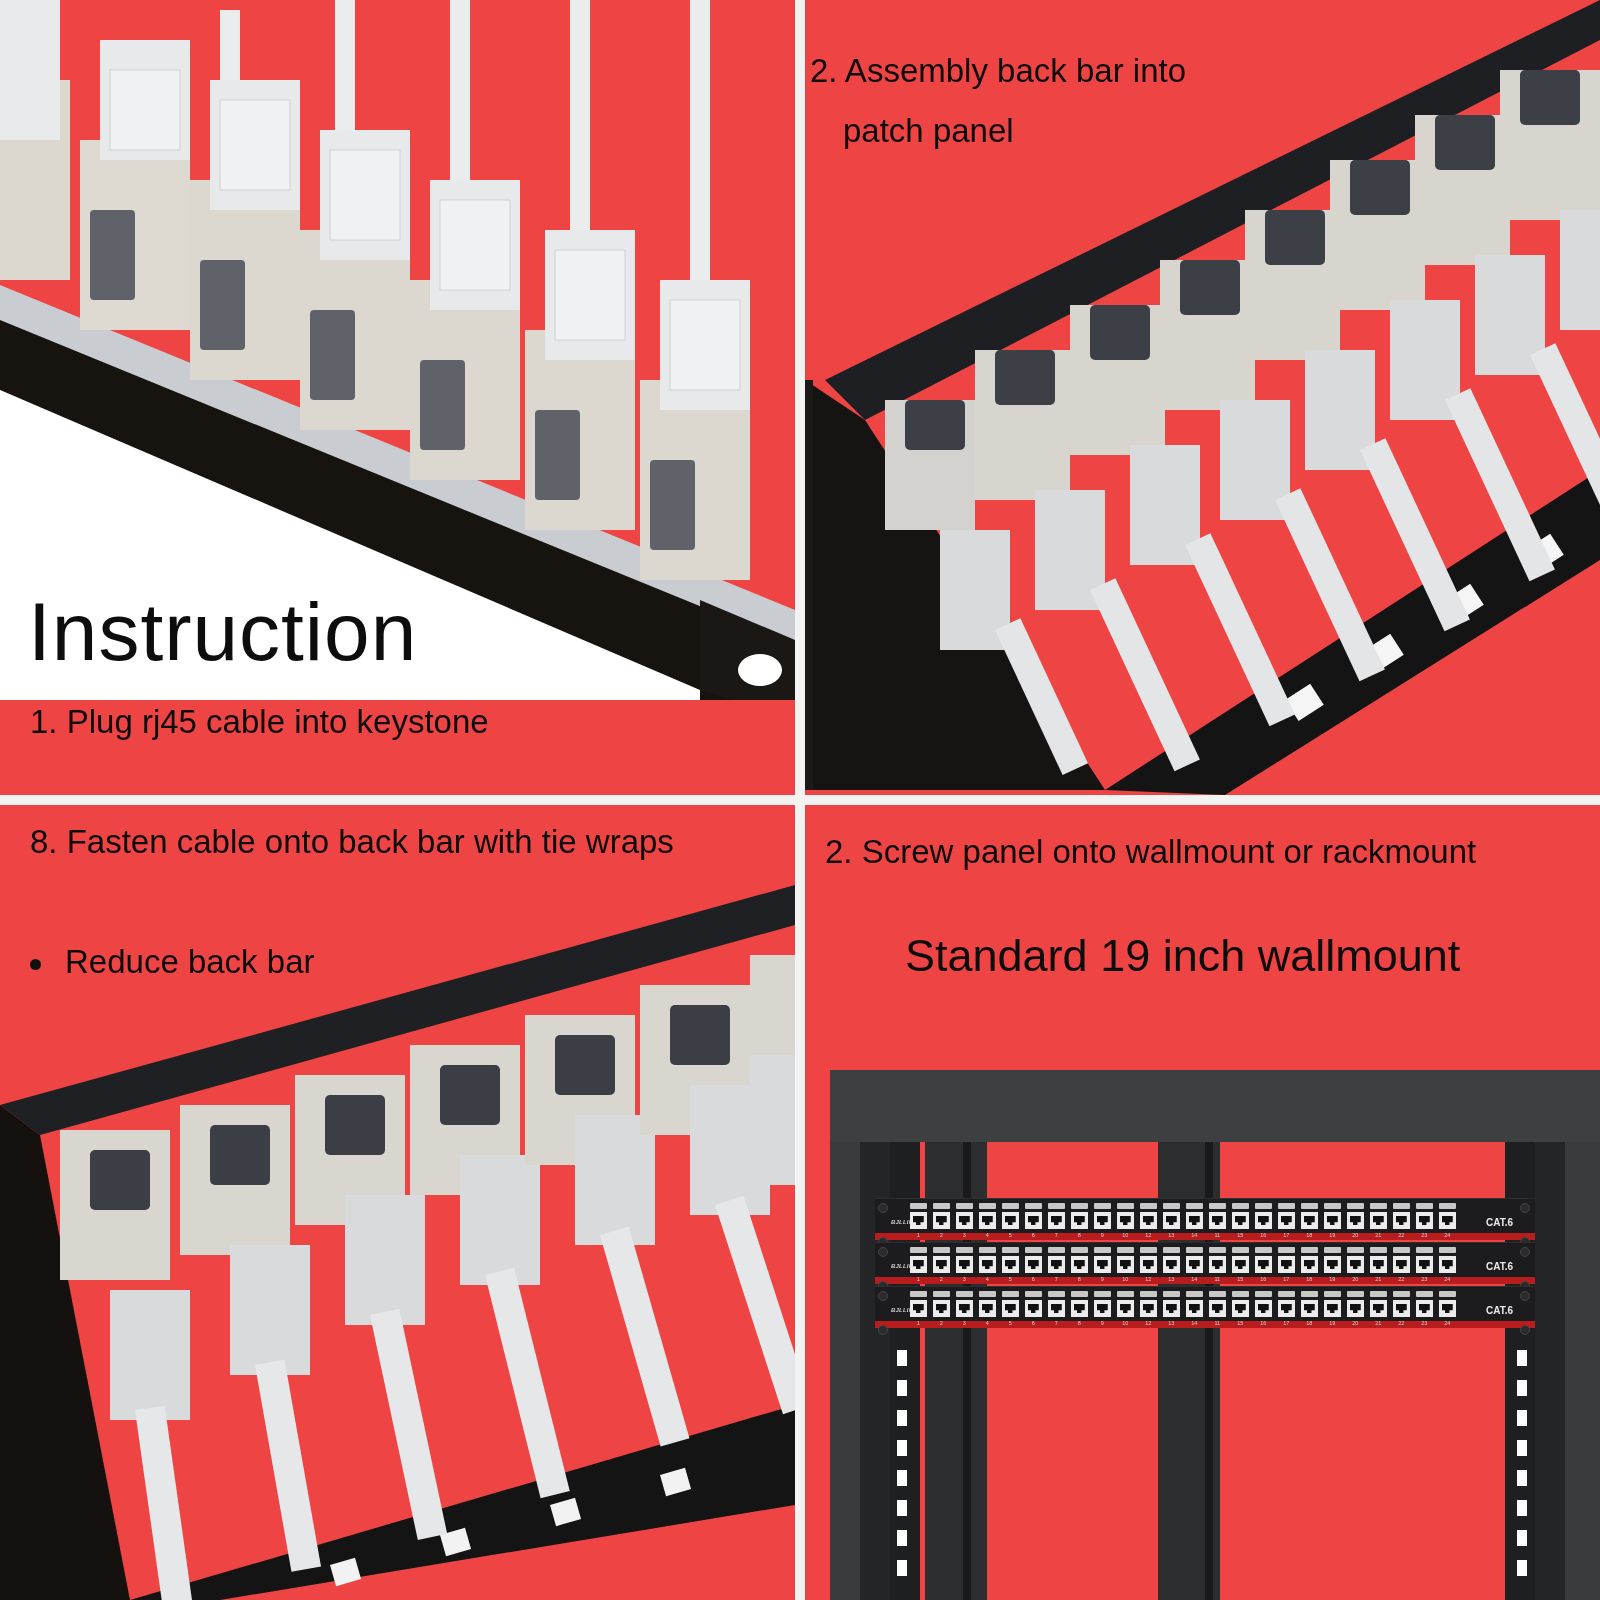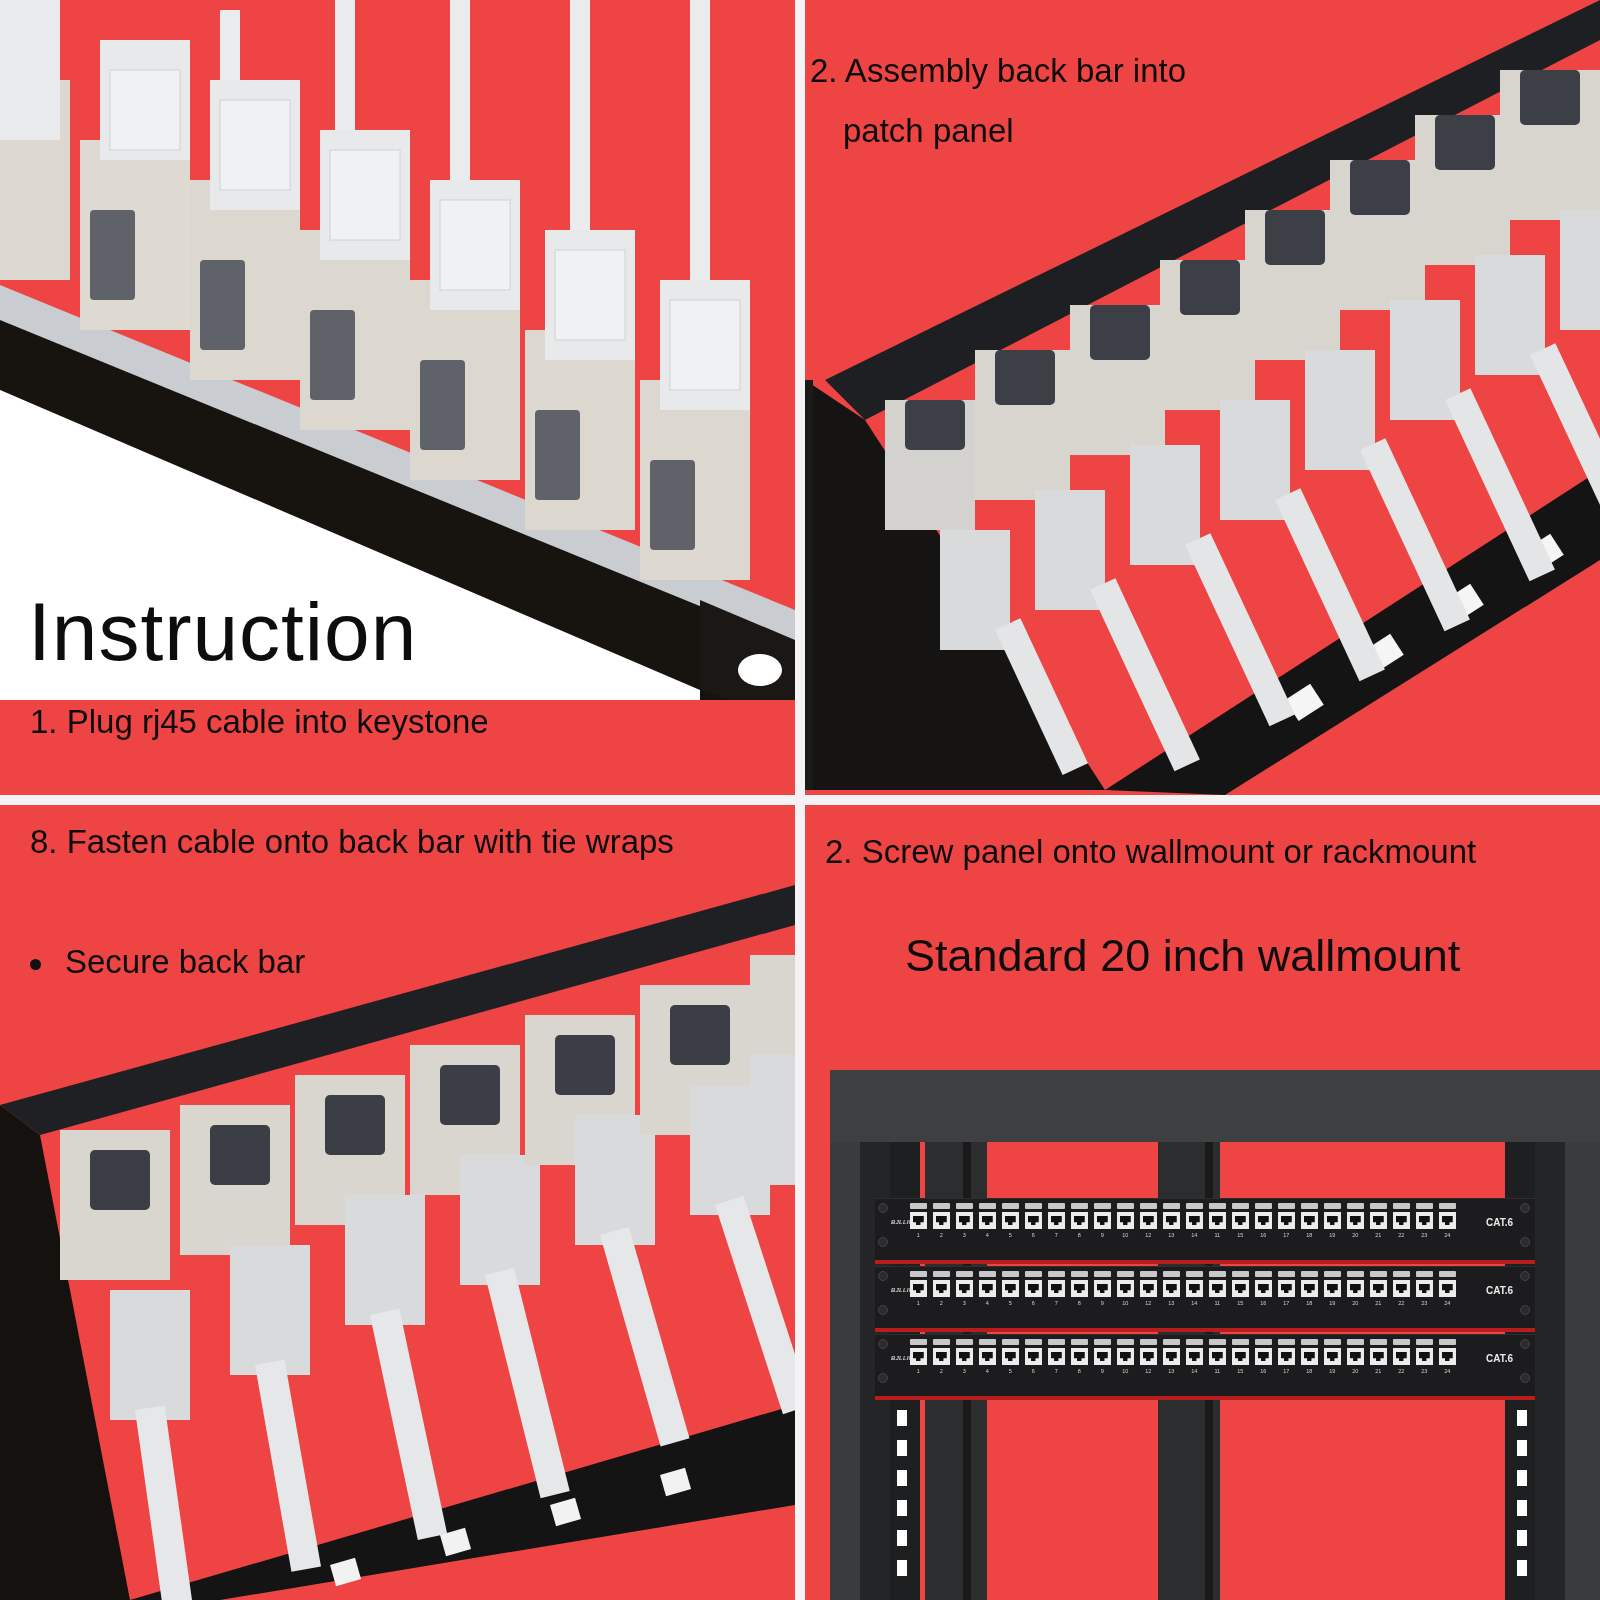--- a/index.html
+++ b/index.html
@@ -218,27 +218,27 @@
         </g>
         <g transform="translate(750,150)">
           <rect x="0" y="0" width="45" height="150" fill="#d9d6d0"></rect>
           <rect x="0" y="100" width="45" height="130" fill="#d9dadc"></rect>
         </g>
       </g>
     </svg>
   </div>
   <div class="txt step" style="left:30px;top:18px;">8. Fasten cable onto back bar with tie wraps</div>
   <div class="txt step" style="left:30px;top:138px;">
-    <span class="bullet-dot"></span><span>Secure back bar</span>
+    <span class="bullet-dot"></span><span>Reduce back bar</span>
   </div>
 </section>
 
 <section id="q4" class="quad">
   <div class="txt step" style="left:20px;top:28px;">2. Screw panel onto wallmount or rackmount</div>
-  <div class="txt sub" style="left:100px;top:125px;">Standard 20 inch wallmount</div>
+  <div class="txt sub" style="left:100px;top:125px;">Standard 19 inch wallmount</div>
 
   <div class="art" style="left:0;top:0;width:795px;height:795px;">
     <svg width="795" height="795" viewBox="0 0 795 795">
 
       <rect x="25" y="265" width="770" height="72" fill="#3e3f41"></rect>
 
       <rect x="25" y="337" width="30" height="458" fill="#3a3b3d"></rect>
       <rect x="55" y="337" width="30" height="458" fill="#242526"></rect>
       <rect x="760" y="337" width="35" height="458" fill="#3a3b3d"></rect>
       <rect x="730" y="337" width="30" height="458" fill="#242526"></rect>
@@ -659,21 +659,21 @@
             <div class="jack"></div>
             <div class="num">24</div>
           </div>
         </div>
         <div class="cat" style="right: 22px;">CAT.6</div>
       </div>
   </div>
 </section>
 
 <style>
-  .patch { position: relative; height: 66px; margin-bottom: 2px; background: #1c1c1e; border-top: 1px solid #2e2e30; border-bottom: 4px solid #b91c1c; }
+  .patch { position: relative; height: 42px; margin-bottom: 2px; background: #1c1c1e; border-top: 1px solid #2e2e30; border-bottom: 7px solid #b91c1c; }
   .patch .brand { position: absolute; left: 16px; top: 20px; font-size: 6px; color: #cfcfcf; font-weight: bold; font-style: italic; letter-spacing: .2px; }
   .patch .screw { position: absolute; width: 10px; height: 10px; border-radius: 50%; background: #2b2b2d; border: 1px solid #444; }
   .patch .cat { position: absolute; right: 8px; top: 18px; font-size: 10px; color: #e8e8e8; font-weight: bold; }
   .patch .ports { position: absolute; left: 34px; top: 4px; display: flex; gap: 4.5px; }
   .port { width: 18.5px; display: flex; flex-direction: column; align-items: center; }
   .port .lbl { width: 17px; height: 6px; background: #c8c8c8; border-radius: 1px; }
   .port .jack { width: 17px; height: 17px; background: #ececec; margin-top: 3px; position: relative; }
   .port .jack::after { content: ""; position: absolute; left: 3px; top: 4px; width: 11px; height: 9px; background: #111; clip-path: polygon(0 0,100% 0,100% 70%,70% 70%,70% 100%,30% 100%,30% 70%,0 70%); }
   .port .num { font-size: 5.5px; color: #d0d0d0; margin-top: 3px; }
 </style>

